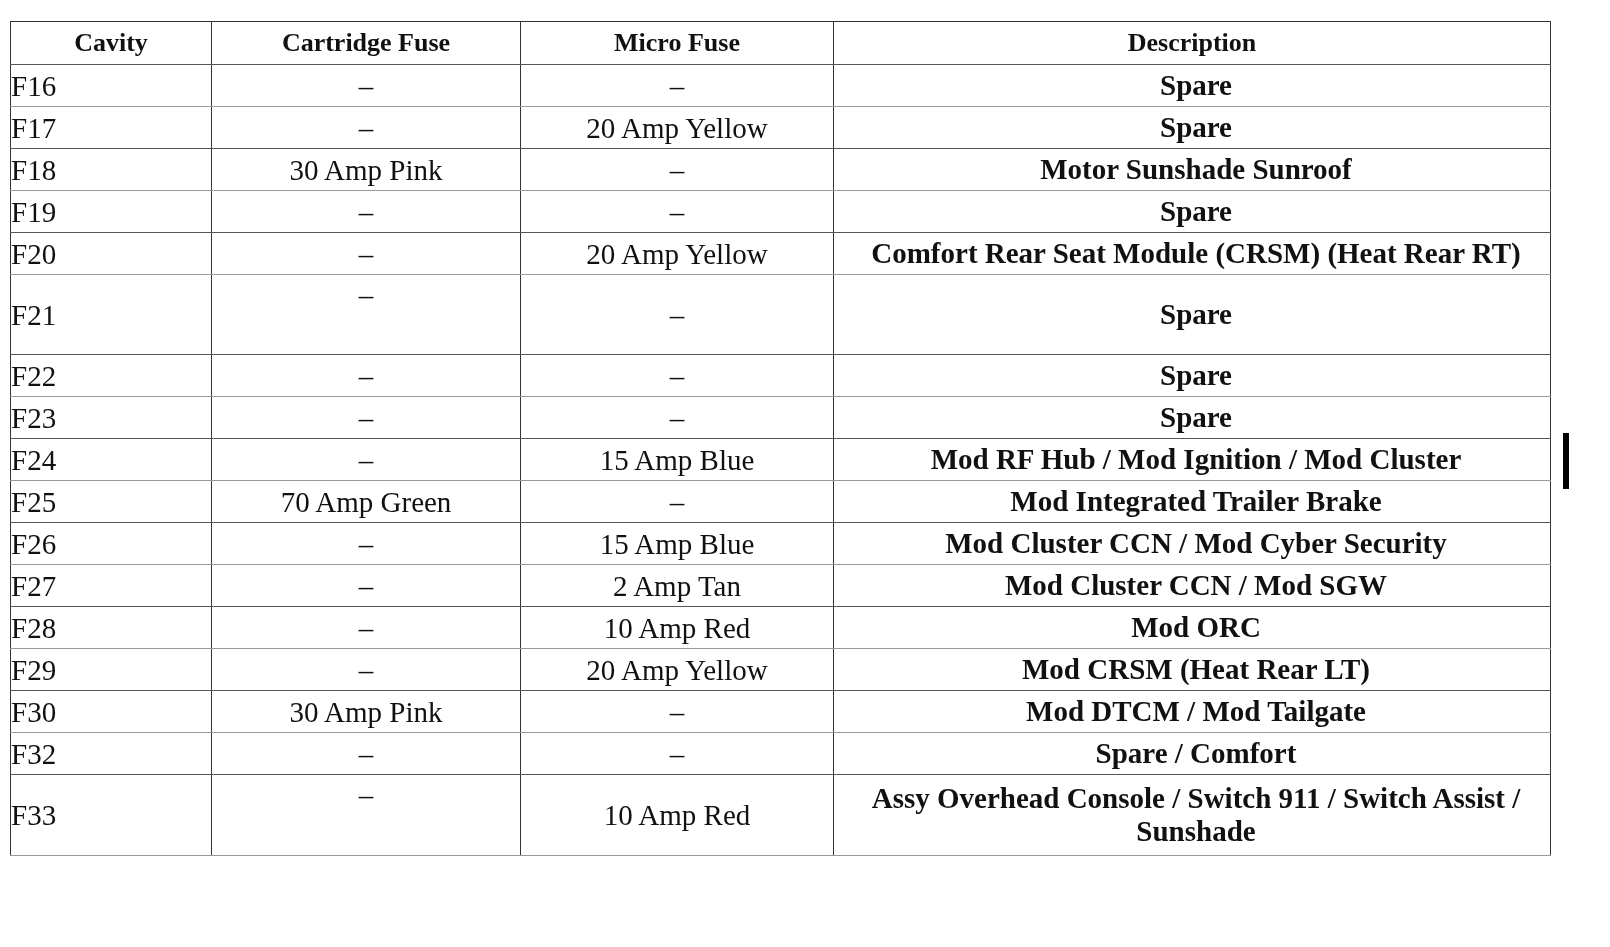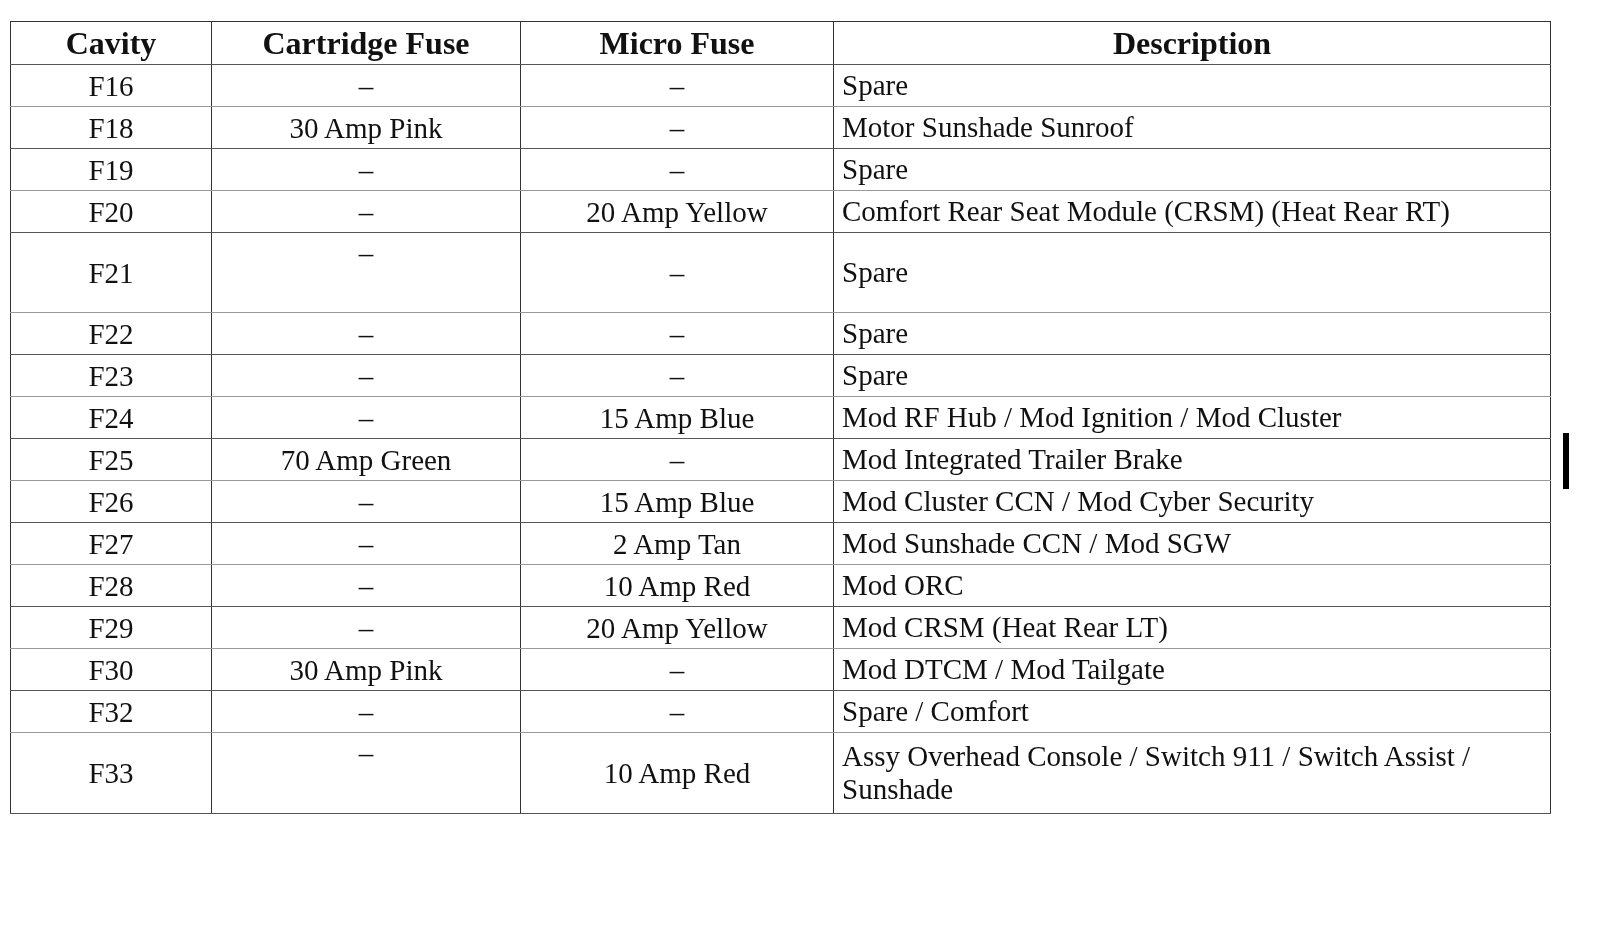--- a/index.html
+++ b/index.html
@@ -31,30 +31,30 @@
       border-bottom: 1.5px solid #555;
       padding: 0;
       vertical-align: middle;
       line-height: 32px;
     }
     .fuse-table tr:nth-child(odd) td { border-bottom-color: #999; }
     .fuse-table th {
       height: 42px;
       font-weight: bold;
       text-align: center;
-      font-size: 32px;
+      font-size: 26px;
       border-top: 1.5px solid #333;
     }
     .fuse-table td { height: 41px; }
     .fuse-table tr.tall td { height: 75px; }
     .fuse-table tr.tall2 td { height: 76px; }
-    .c-cav { width: 200px; text-align: center; }
+    .c-cav { width: 200px; text-align: left; }
     .c-cart { width: 308px; text-align: center; }
     .c-micro { width: 312px; text-align: center; }
-    .c-desc { text-align: left; padding-left: 8px !important; }
+    .c-desc { text-align: center; padding-left: 8px !important; font-weight: bold; }
     .top-align { vertical-align: top !important; padding-top: 4px !important; }
     .fuse-table td.c-desc { line-height: 33px; }
     .side-tab {
       position: absolute;
       left: 1563px;
       top: 433px;
       width: 6px;
       height: 56px;
       background: #000;
     }
@@ -69,20 +69,26 @@
       <th class="c-cart">Cartridge Fuse</th>
       <th class="c-micro">Micro Fuse</th>
       <th>Description</th>
     </tr>
   </thead>
   <tbody>
     <tr>
       <td class="c-cav">F16</td>
       <td class="c-cart">–</td>
       <td class="c-micro">–</td>
+      <td class="c-desc">Spare</td>
+    </tr>
+    <tr>
+      <td class="c-cav">F17</td>
+      <td class="c-cart">–</td>
+      <td class="c-micro">20 Amp Yellow</td>
       <td class="c-desc">Spare</td>
     </tr>
     <tr>
       <td class="c-cav">F18</td>
       <td class="c-cart">30 Amp Pink</td>
       <td class="c-micro">–</td>
       <td class="c-desc">Motor Sunshade Sunroof</td>
     </tr>
     <tr>
       <td class="c-cav">F19</td>
@@ -129,21 +135,21 @@
     <tr>
       <td class="c-cav">F26</td>
       <td class="c-cart">–</td>
       <td class="c-micro">15 Amp Blue</td>
       <td class="c-desc">Mod Cluster CCN / Mod Cyber Security</td>
     </tr>
     <tr>
       <td class="c-cav">F27</td>
       <td class="c-cart">–</td>
       <td class="c-micro">2 Amp Tan</td>
-      <td class="c-desc">Mod Sunshade CCN / Mod SGW</td>
+      <td class="c-desc">Mod Cluster CCN / Mod SGW</td>
     </tr>
     <tr>
       <td class="c-cav">F28</td>
       <td class="c-cart">–</td>
       <td class="c-micro">10 Amp Red</td>
       <td class="c-desc">Mod ORC</td>
     </tr>
     <tr>
       <td class="c-cav">F29</td>
       <td class="c-cart">–</td>

